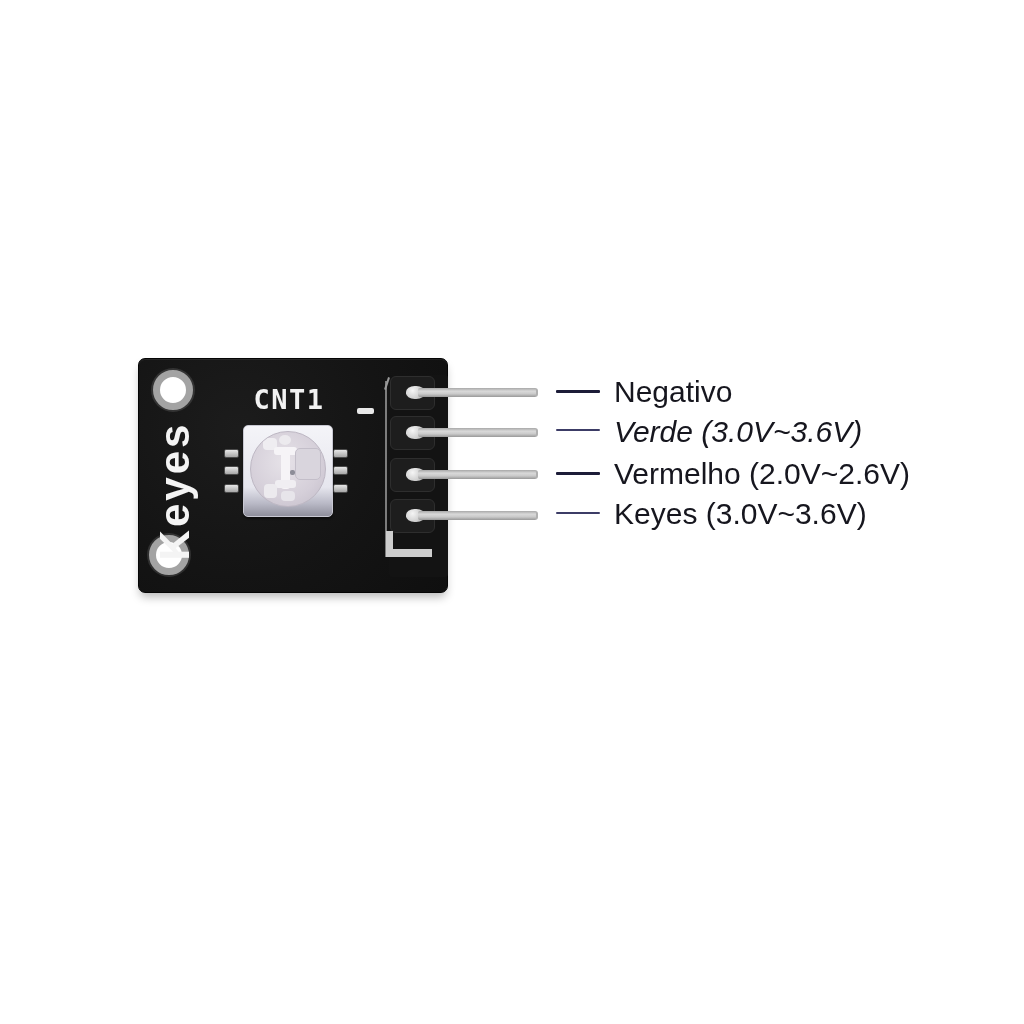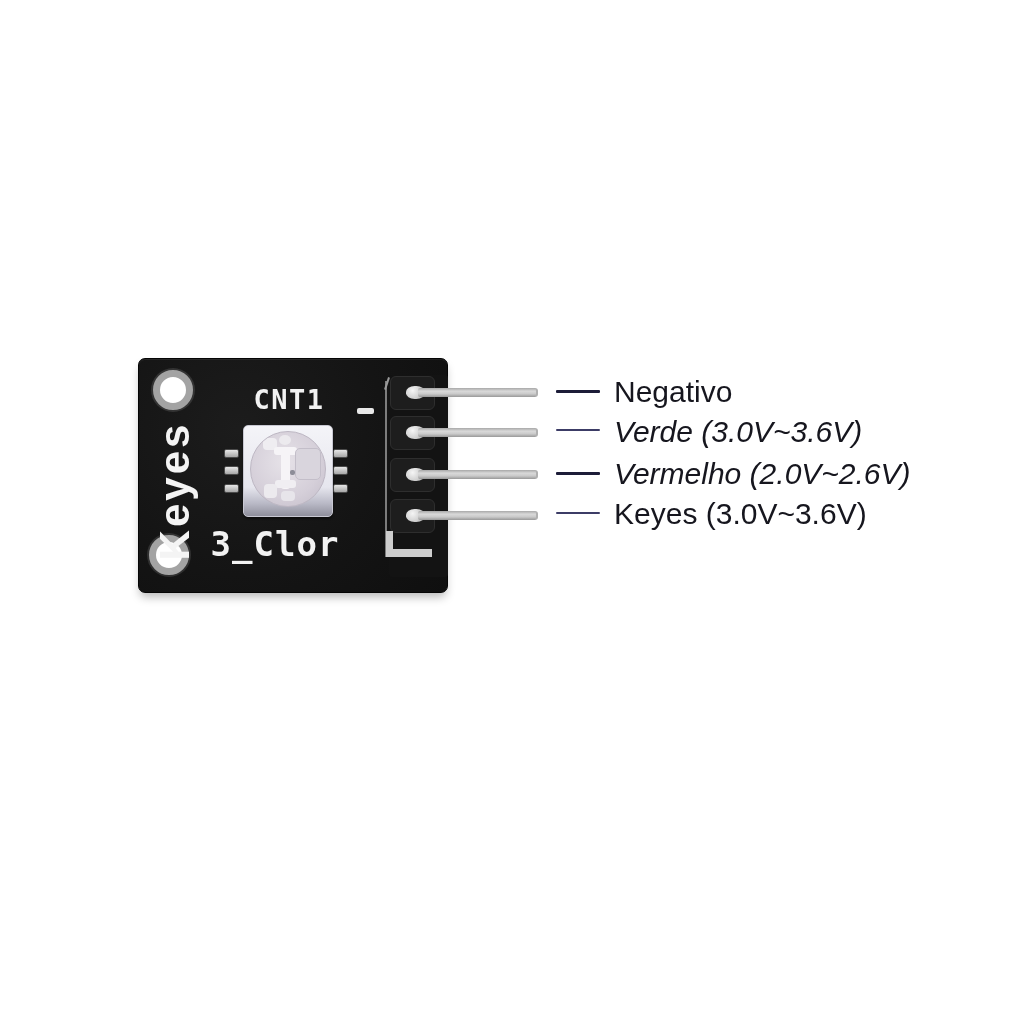--- a/index.html
+++ b/index.html
@@ -115,36 +115,35 @@
   .leader{left:556px;width:44px;border-radius:1px;}
   .ld1{top:390px;height:3px;background:#1c1c38;}
   .ld2{top:429px;height:2px;background:#3c3c66;}
   .ld3{top:472px;height:3px;background:#1c1c38;}
   .ld4{top:512px;height:2px;background:#3c3c66;}
 
   .pin-label{
     left:614px;height:26px;line-height:26px;font-size:30px;color:#16161e;
     white-space:nowrap;
   }
-  .pl1{top:379px;} .pl2{top:419px;font-style:italic;} .pl3{top:461px;font-style:italic;} .pl4{top:501px;}
+  .pl1{top:379px;} .pl2{top:419px;font-style:italic;} .pl3{top:461px;} .pl4{top:501px;}
 </style>
 </head>
 <body>
 
 <div class="abs pcb">
   <div class="abs hole top"></div>
   <div class="abs hole bottom"></div>
 
   <div class="abs brand">
     <span>Keyes</span>
   </div>
 
   <div class="abs cnt1">CNT1</div>
   <div class="abs minus-mark"></div>
-  <div class="abs model">3_Clor</div>
 
   <div class="abs pad l1"></div>
   <div class="abs pad l2"></div>
   <div class="abs pad l3"></div>
   <div class="abs pad r1"></div>
   <div class="abs pad r2"></div>
   <div class="abs pad r3"></div>
 
   <div class="abs led">
     <div class="lens">

